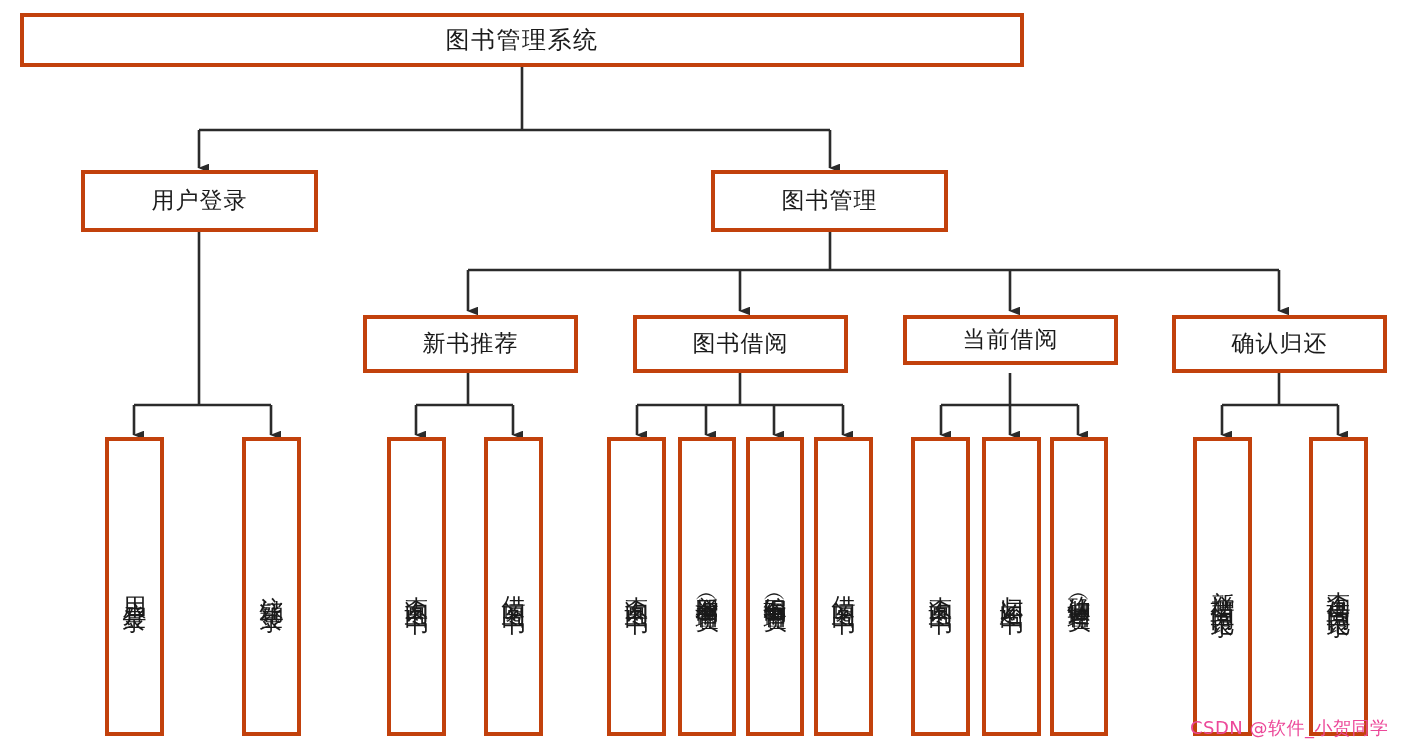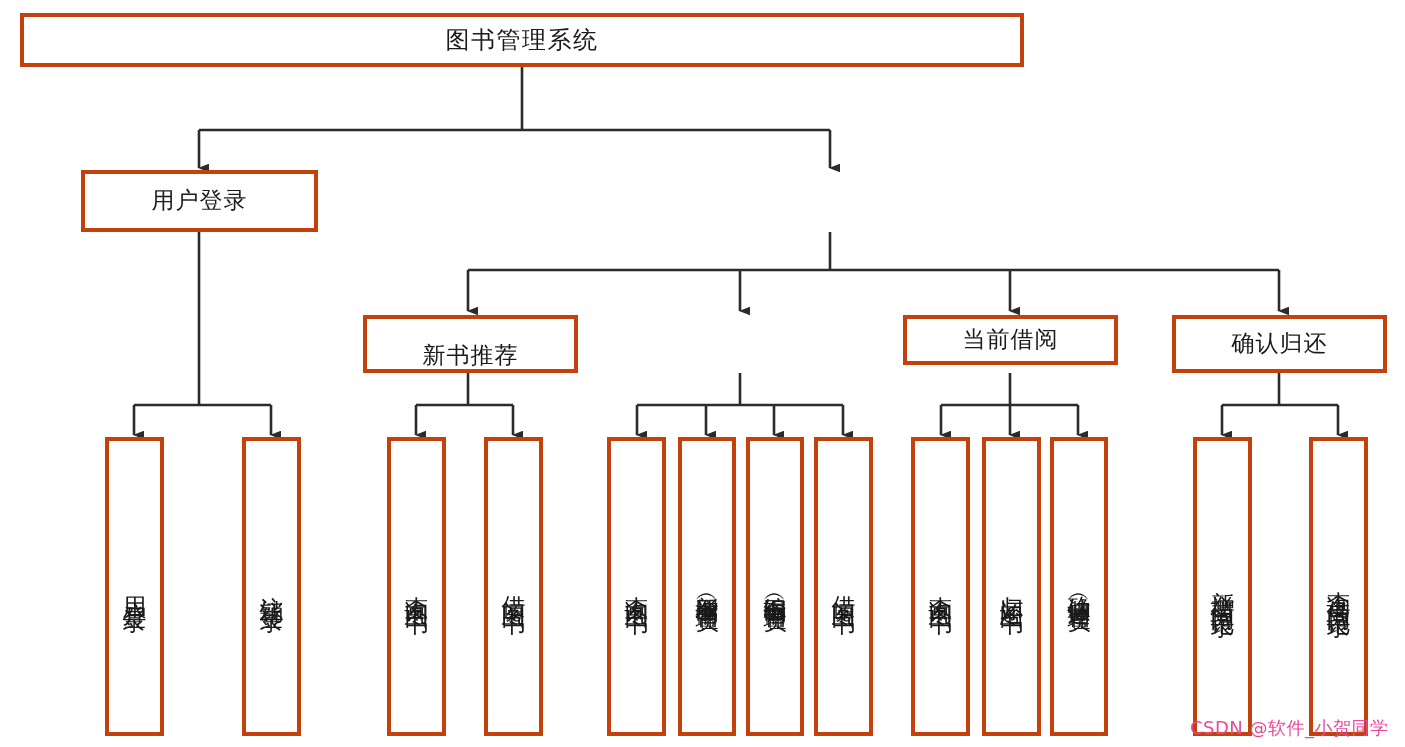--- a/index.html
+++ b/index.html
@@ -136,23 +136,29 @@
     </g>
   </svg>
 
   <div class="node root horiz" style="left:20px; top:13px; width:1004px; height:54px;">
     <span class="label">图书管理系统</span>
   </div>
 
   <div class="node horiz" style="left:81px; top:170px; width:237px; height:62px;">
     <span class="label">用户登录</span>
   </div>
-
-  <div class="node horiz" style="left:363px; top:315px; width:215px; height:58px;align-items:flex-end;">
+  <div class="node horiz" style="left:711px; top:170px; width:237px; height:62px;">
+    <span class="label">图书管理</span>
+  </div>
+
+  <div class="node horiz" style="left:363px; top:315px; width:215px; height:58px;">
     <span class="label">新书推荐</span>
+  </div>
+  <div class="node horiz" style="left:633px; top:315px; width:215px; height:58px;">
+    <span class="label">图书借阅</span>
   </div>
   <div class="node horiz" style="left:903px; top:315px; width:215px; height:50px;">
     <span class="label">当前借阅</span>
   </div>
   <div class="node horiz" style="left:1172px; top:315px; width:215px; height:58px;">
     <span class="label">确认归还</span>
   </div>
 
   <div class="node vert" style="left:105px; top:437px; width:59px; height:299px;">
     <span class="label">用户登录</span>

